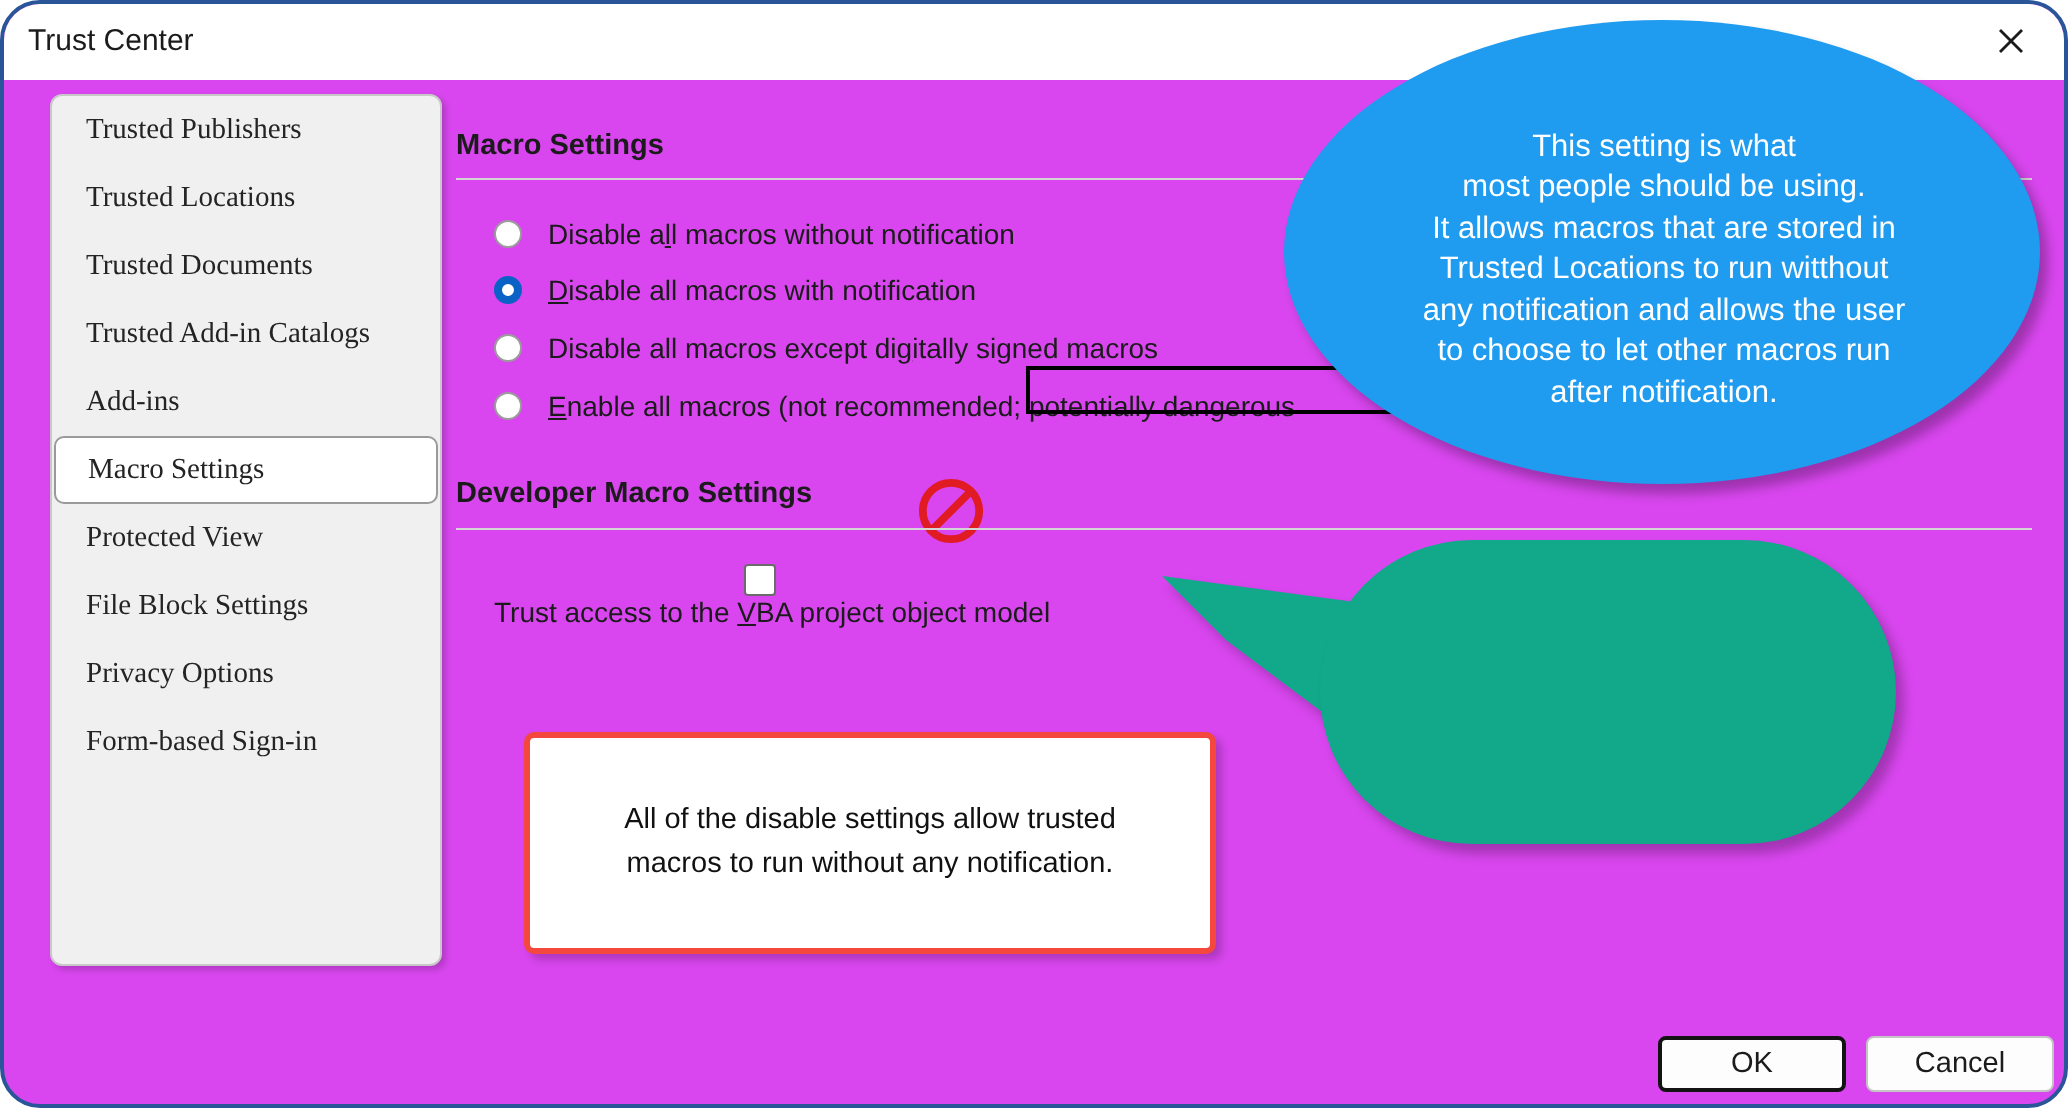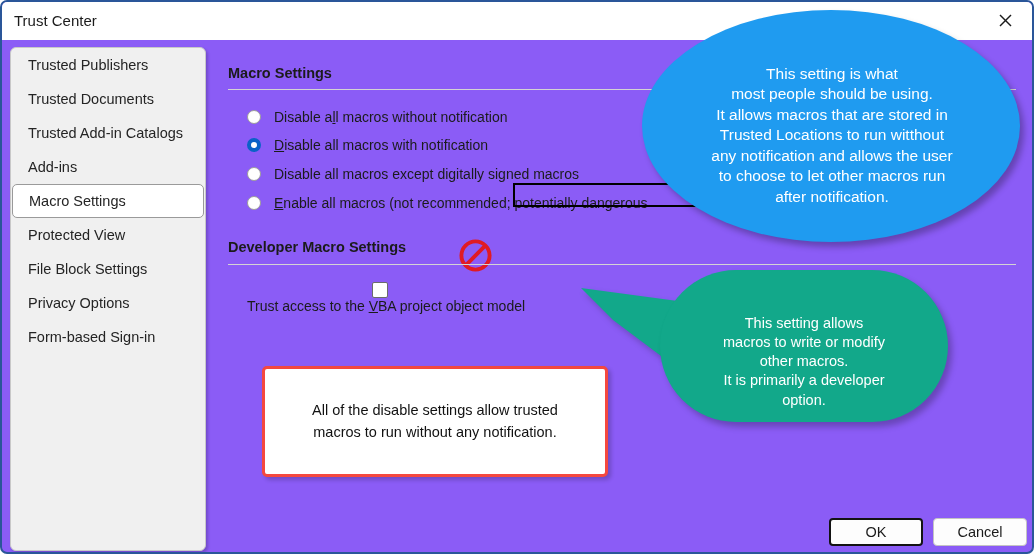--- a/index.html
+++ b/index.html
@@ -9,22 +9,22 @@
     font-family:"Liberation Sans", sans-serif;
     overflow:hidden;
     position:relative;
   }
 
   
   #window{
     position:absolute;left:0;top:0;width:1034px;height:554px;
     box-sizing:border-box;
     border:2px solid #2a5699;
-    border-radius:7px;
-    background:#8b5cf6;
+    border-radius:20px;
+    background:#d946ef;
     overflow:hidden;
   }
 
   
   #titlebar{
     position:absolute;left:0;top:0;width:1030px;height:38px;
     background:#ffffff;
   }
   #title-text{
     position:absolute;left:12px;top:10px;
@@ -33,27 +33,28 @@
   }
   #close-btn{
     position:absolute;left:980px;top:2px;width:46px;height:32px;
     display:flex;align-items:center;justify-content:center;
     cursor:pointer;background:transparent;border:none;
   }
   #close-btn svg{display:block;}
 
   
   #sidebar{
-    position:absolute;left:8px;top:45px;width:196px;height:504px;
+    position:absolute;left:23px;top:45px;width:196px;height:436px;
     box-sizing:border-box;
     background:#f0f0f0;
     border:1px solid #c8c8c8;
     border-radius:6px;
     box-shadow:2px 2px 3px rgba(0,0,0,0.18);
     overflow:hidden;
+    font-family:Liberation Serif, serif;
   }
   .side-item{
     position:relative;
     height:34px;
     display:flex;align-items:center;
     padding-left:17px;
     font-size:14.5px;
     color:#242424;
     white-space:nowrap;
     cursor:pointer;
@@ -205,20 +206,23 @@
       <svg width="13" height="13" viewBox="0 0 13 13">
         <line x1="1" y1="1" x2="12" y2="12" stroke="#1b1b1b" stroke-width="1.4"></line>
         <line x1="12" y1="1" x2="1" y2="12" stroke="#1b1b1b" stroke-width="1.4"></line>
       </svg>
     </div>
   </div>
 
   <div id="sidebar">
       <div class="side-item">
         <span>Trusted Publishers</span>
+      </div>
+      <div class="side-item">
+        <span>Trusted Locations</span>
       </div>
       <div class="side-item">
         <span>Trusted Documents</span>
       </div>
       <div class="side-item">
         <span>Trusted Add-in Catalogs</span>
       </div>
       <div class="side-item">
         <span>Add-ins</span>
       </div>
@@ -289,25 +293,20 @@
 It allows macros that are stored in
 Trusted Locations to run witthout
 any notification and allows the user
 to choose to let other macros run
 after notification.</div>
 
   <svg id="green-tail" style="position:absolute;left:575px;top:278px;filter:drop-shadow(3px 4px 3px rgba(0,0,0,0.22));" width="120" height="90" viewBox="0 0 120 90">
     <polygon points="4,8 108,22 100,88 36,40" fill="#12a88a"></polygon>
   </svg>
   <div id="green-callout"></div>
-  <div class="callout-text" id="green-text">This setting allows
-macros to write or modify
-other macros.
-It is primarily a developer
-option.</div>
 
   <div id="red-box">
     <div id="red-text">All of the disable settings allow trusted
 macros to run without any notification.</div>
   </div>
 
   <div class="btn" id="ok-btn">OK</div>
   <div class="btn" id="cancel-btn">Cancel</div>
 
 </div>

